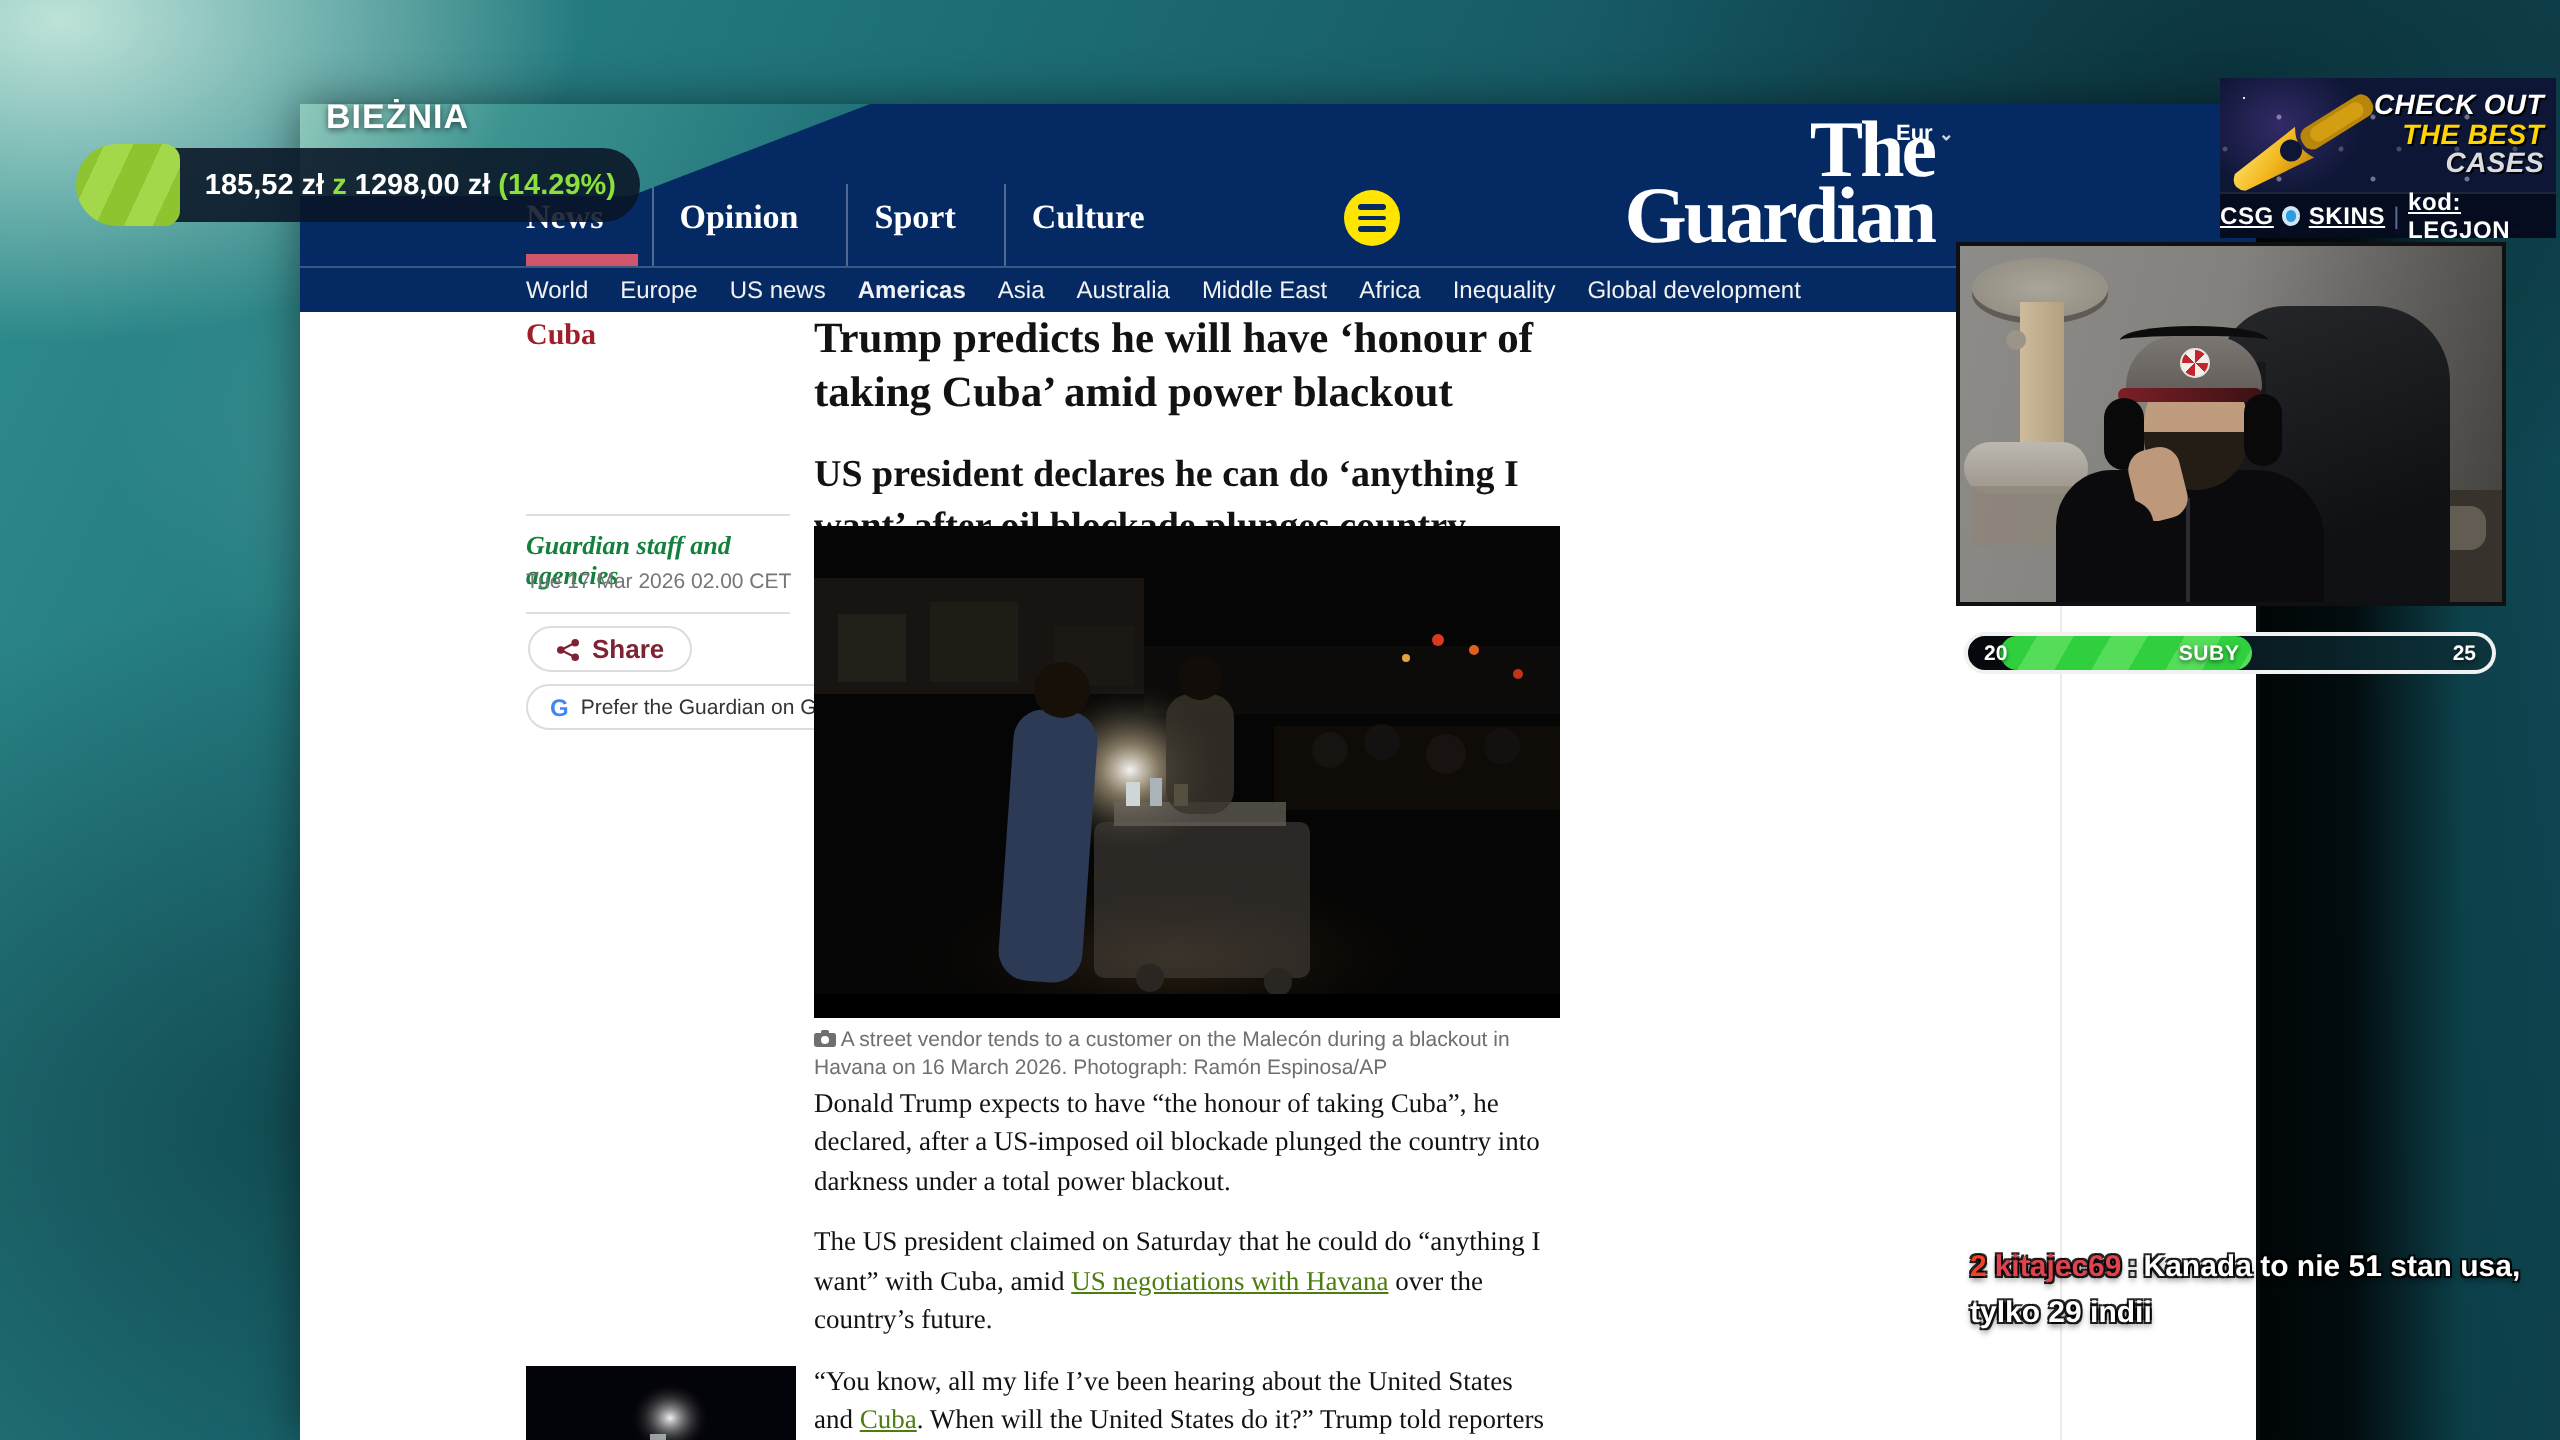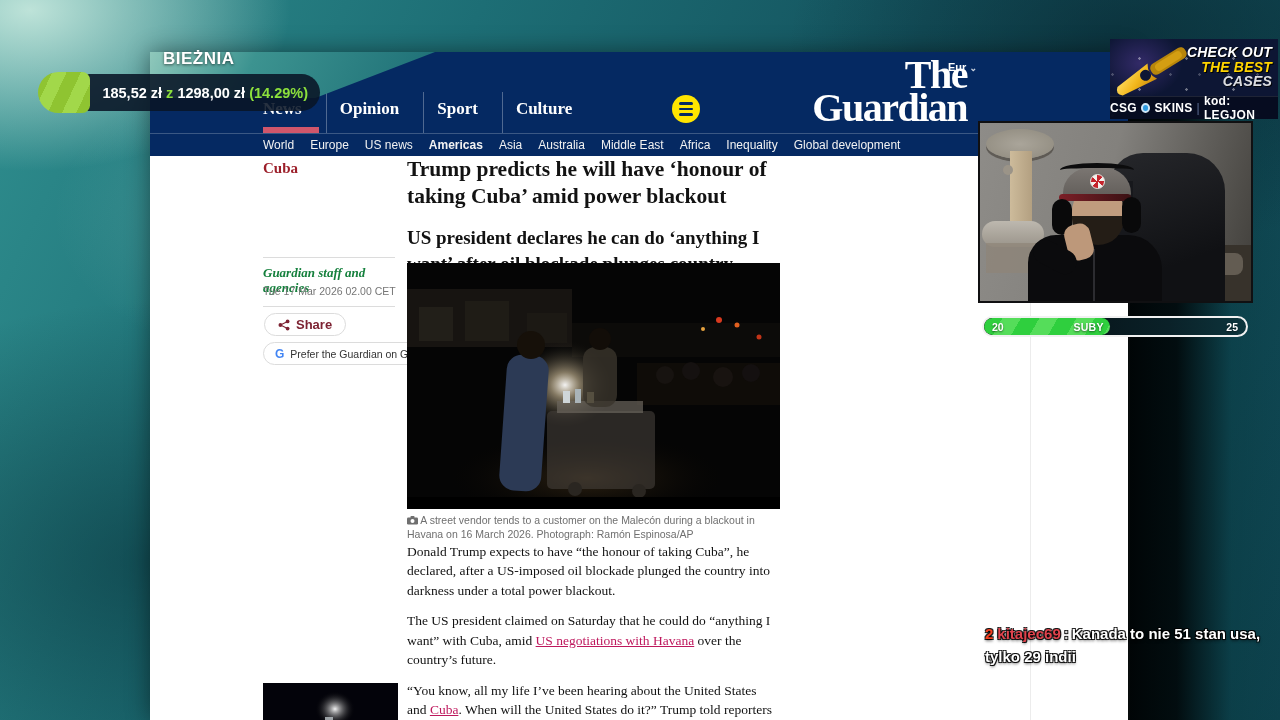--- a/index.html
+++ b/index.html
@@ -53,21 +53,21 @@
 
   .gu-headline { position:absolute; left:257px; top:104px; width:366px;
     font-family:"Liberation Serif", serif; font-weight:700; font-size:21.5px; line-height:1.27; color:#121212; }
   .gu-standfirst { position:absolute; left:257px; top:173px; width:356px;
     font-family:"Liberation Serif", serif; font-weight:700; font-size:19px; line-height:1.35; color:#121212; }
   .gu-photo { position:absolute; left:257px; top:211px; width:373px; height:246px; background:#050505; }
   .gu-caption { position:absolute; left:257px; top:461px; width:372px; font-size:10.5px; line-height:1.35; color:#6f6f6f; }
   .gu-body { position:absolute; left:257px; top:490px; width:368px;
     font-family:"Liberation Serif", serif; font-size:13.5px; line-height:1.44; color:#121212; }
   .gu-body p { margin-bottom:11px; }
-  .gu-body a { color:#be185d; text-decoration:underline; cursor:pointer; }
+  .gu-body a { color:#4d7c0f; text-decoration:underline; cursor:pointer; }
   .rail-divider { position:absolute; left:880px; top:106px; width:1px; height:562px; background:#ececec; }
   .gu-photo2 { position:absolute; left:113px; top:631px; width:135px; height:70px; background:#04040a; }
 
   
   .corner-wedge { position:absolute; left:150px; top:52px; width:285px; height:46px;
     background:linear-gradient(115deg,#8fc8bb 0%, #3c9390 35%, #1d6e75 100%);
     clip-path:polygon(0 0, 100% 0, 58% 100%, 0 100%); }
 
   
   .stream-title { position:absolute; left:163px; top:49px; color:#fff; font-weight:700; font-size:17px;
@@ -93,21 +93,21 @@
   .ad-stars { position:absolute; inset:0;
     background-image:radial-gradient(circle, rgba(255,255,255,0.8) 1px, transparent 1.5px),
                      radial-gradient(circle, rgba(255,255,255,0.45) 1px, transparent 1.5px);
     background-size:47px 31px, 29px 41px; background-position:6px 4px, 17px 15px; opacity:.5; }
   .ad-text { position:absolute; right:6px; top:6px; text-align:right; font-style:italic; font-weight:700;
     font-size:14px; line-height:1.05; color:#fff; letter-spacing:0.2px; text-shadow:1px 1px 0 #000; }
   .ad-text .yl { color:#ffd400; }
   .ad-text .faded { opacity:.85; }
   .ad-strip { position:absolute; left:0; bottom:0; width:100%; height:23px; background:rgba(6,12,32,0.95);
     border-top:1px solid rgba(255,255,255,0.1); display:flex; align-items:center; justify-content:flex-end;
-    gap:4px; color:#fff; font-weight:700; font-size:12px; letter-spacing:0.3px; }
+    gap:4px; color:#fff; font-weight:700; font-size:12px; letter-spacing:0.3px;text-decoration:underline; }
   .ad-strip .sep { color:#5b6c92; font-weight:400; }
   .gear-dot { display:inline-block; width:10px; height:10px; border-radius:50%; background:#2f9be0;
     border:2px solid #cfe6f6; }
   .knife { position:absolute; left:-4px; top:0; }
 
   
   .cam { position:absolute; left:978px; top:121px; width:275px; height:182px; border:2px solid #101012;
     overflow:hidden; background:linear-gradient(105deg,#8e8c88 0%,#83817d 45%,#615f5b 72%,#403e3a 100%); }
   .cam * { position:absolute; }
   .cat-top { left:6px; top:6px; width:68px; height:30px; border-radius:50%;
@@ -137,21 +137,21 @@
   .hp-l { left:72px; top:76px; width:20px; height:36px; border-radius:10px; background:#09090a; }
   .hp-r { left:142px; top:74px; width:19px; height:36px; border-radius:10px; background:#09090a; }
   .hp-band { left:80px; top:40px; width:74px; height:14px; border-radius:50% 50% 0 0; border-top:5px solid #0c0c0d; background:transparent; }
   .hand { left:86px; top:101px; width:26px; height:36px; border-radius:10px; background:#bd987a; transform:rotate(-14deg); }
   .arm { left:52px; top:122px; width:46px; height:24px; border-radius:12px; background:#0b0b0d; transform:rotate(28deg); }
 
   
   .goal { position:absolute; left:982px; top:316px; width:266px; height:21px; border:2px solid #f1f1f1;
     border-radius:12px; background:linear-gradient(90deg,#05090d,#0a2128 70%,#0d353d);
     overflow:hidden; font-size:10.5px; font-weight:700; color:#fff; }
-  .goal-fill { position:absolute; left:0; top:0; bottom:0; border-radius:9px;
+  .goal-fill { position:absolute; left:16px; top:0; bottom:0; border-radius:9px;
     background:repeating-linear-gradient(120deg,#2fcf3e 0 16px,#55dd5a 16px 32px);
     display:flex; align-items:center; justify-content:flex-end; padding-right:6px; }
   .goal-cur { position:absolute; left:8px; top:50%; transform:translateY(-50%); text-shadow:0 1px 2px rgba(0,0,0,.55); }
   .goal-label { text-shadow:0 1px 2px rgba(0,0,0,.55); letter-spacing:.3px; }
   .goal-max { position:absolute; right:8px; top:50%; transform:translateY(-50%); text-shadow:0 1px 2px rgba(0,0,0,.55); }
 
   
   .chat { position:absolute; left:985px; top:622px; width:276px; font-weight:700; font-size:15px;
     line-height:1.55; color:#fff;
     text-shadow:-1px -1px 0 rgba(0,0,0,.85), 1px -1px 0 rgba(0,0,0,.85), -1px 1px 0 rgba(0,0,0,.85), 1px 1px 0 rgba(0,0,0,.85), 0 2px 3px rgba(0,0,0,.6); }

